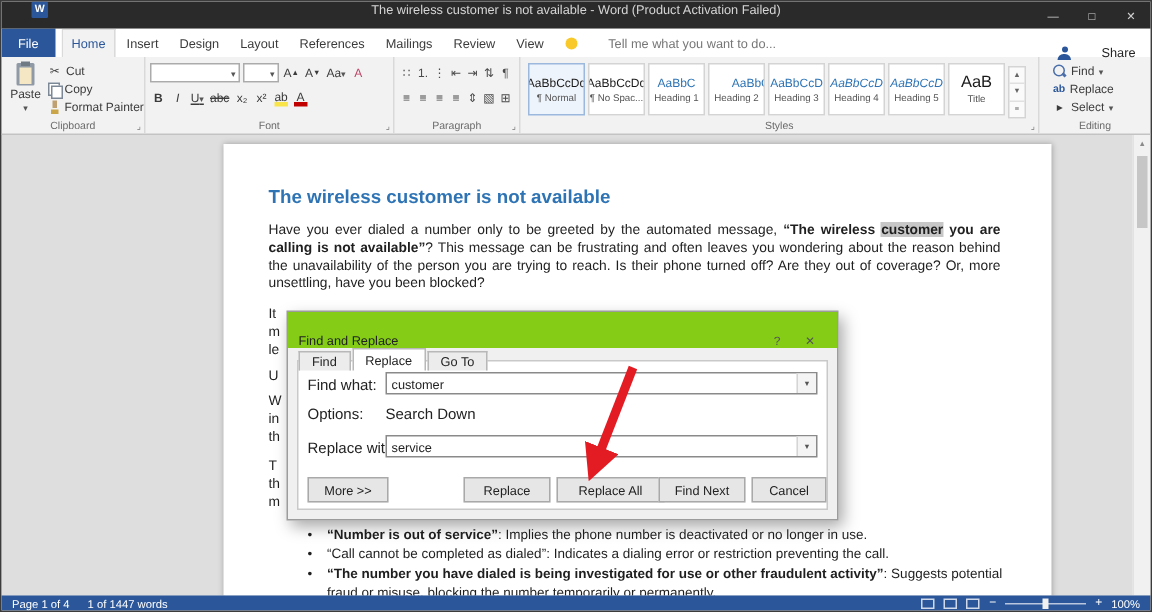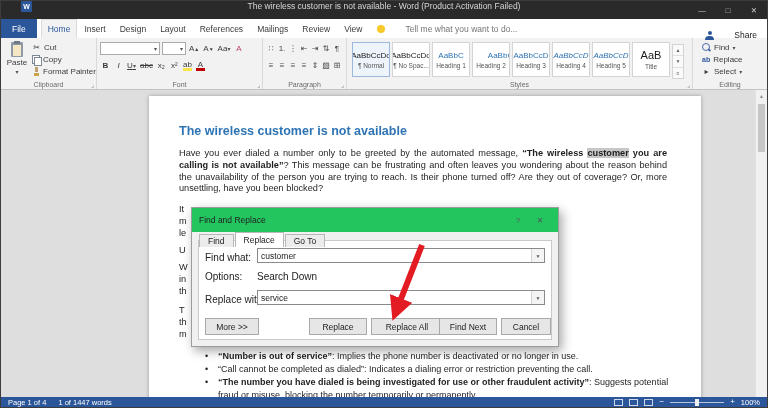--- a/index.html
+++ b/index.html
@@ -78,21 +78,21 @@
 .doc-para{position:absolute;left:30px;top:52px;width:488px;font-size:9.2px;line-height:11.8px;text-align:justify;color:#1f1f1f}
 .fragment{position:absolute;left:30px;width:13px;overflow:hidden;white-space:nowrap;font-size:9.2px;color:#1f1f1f}
 .bullet-row{position:absolute;left:56px;width:464px;display:flex;font-size:9px;line-height:12.5px;color:#1f1f1f}
 .dot{width:13px;flex:none}
 .scrollbar{position:absolute;right:0;top:0;bottom:0;width:12px;background:#f1f1f1;border-left:1px solid #e2e2e2}
 .sb-arrow{height:12px;display:flex;align-items:center;justify-content:center;font-size:5px;color:#8a8a8a}
 .sb-thumb{position:absolute;left:2px;right:2px;top:14px;height:48px;background:#c6c6c6}
 
 
 .dialog{position:absolute;left:190px;top:206px;width:368px;height:140px;background:#f0f0f0;border:1px solid #9c9c9c;box-shadow:3px 4px 10px rgba(0,0,0,.35);z-index:40;font-size:8.5px;color:#222}
-.dlg-titlebar{height:24px;background:#22c55e;display:flex;align-items:center;padding:0 7px}
+.dlg-titlebar{height:24px;background:#84cc16;display:flex;align-items:flex-end;padding:0 7px}
 .dlg-title{flex:1;font-size:8.5px}
 .dlg-help,.dlg-close{width:22px;text-align:center;color:#555;font-size:8px}
 .dlg-tabs{display:flex;padding:0 7px;height:15px;align-items:flex-end;position:relative;z-index:2}
 .dtab{padding:0 8px;border:1px solid #b8b8b8;border-bottom:none;background:#ececec;margin-right:1px;height:13px;display:flex;align-items:center}
 .dtab.active{background:#fff;height:15px}
 .dlg-page{position:absolute;left:6px;right:6px;top:32px;bottom:6px;background:#fff;border:1px solid #c9c9c9}
 .flabel{position:absolute;font-size:10px;color:#222}
 .dcombo{position:absolute;height:15px;background:#fff;border:1px solid #8a8a8a;display:flex;align-items:center;padding:0 16px 0 3px;font-size:8.5px}
 .dcombo .dd{position:absolute;right:0;top:0;bottom:0;width:13px;border-left:1px solid #d5d5d5;display:flex;align-items:center;justify-content:center;color:#555;font-size:5px;background:#f4f4f4}
 .dbtn{position:absolute;height:17px;background:#e6e6e6;border:1px solid #a9a9a9;display:flex;align-items:center;justify-content:center;font-size:8.5px;top:77px}

